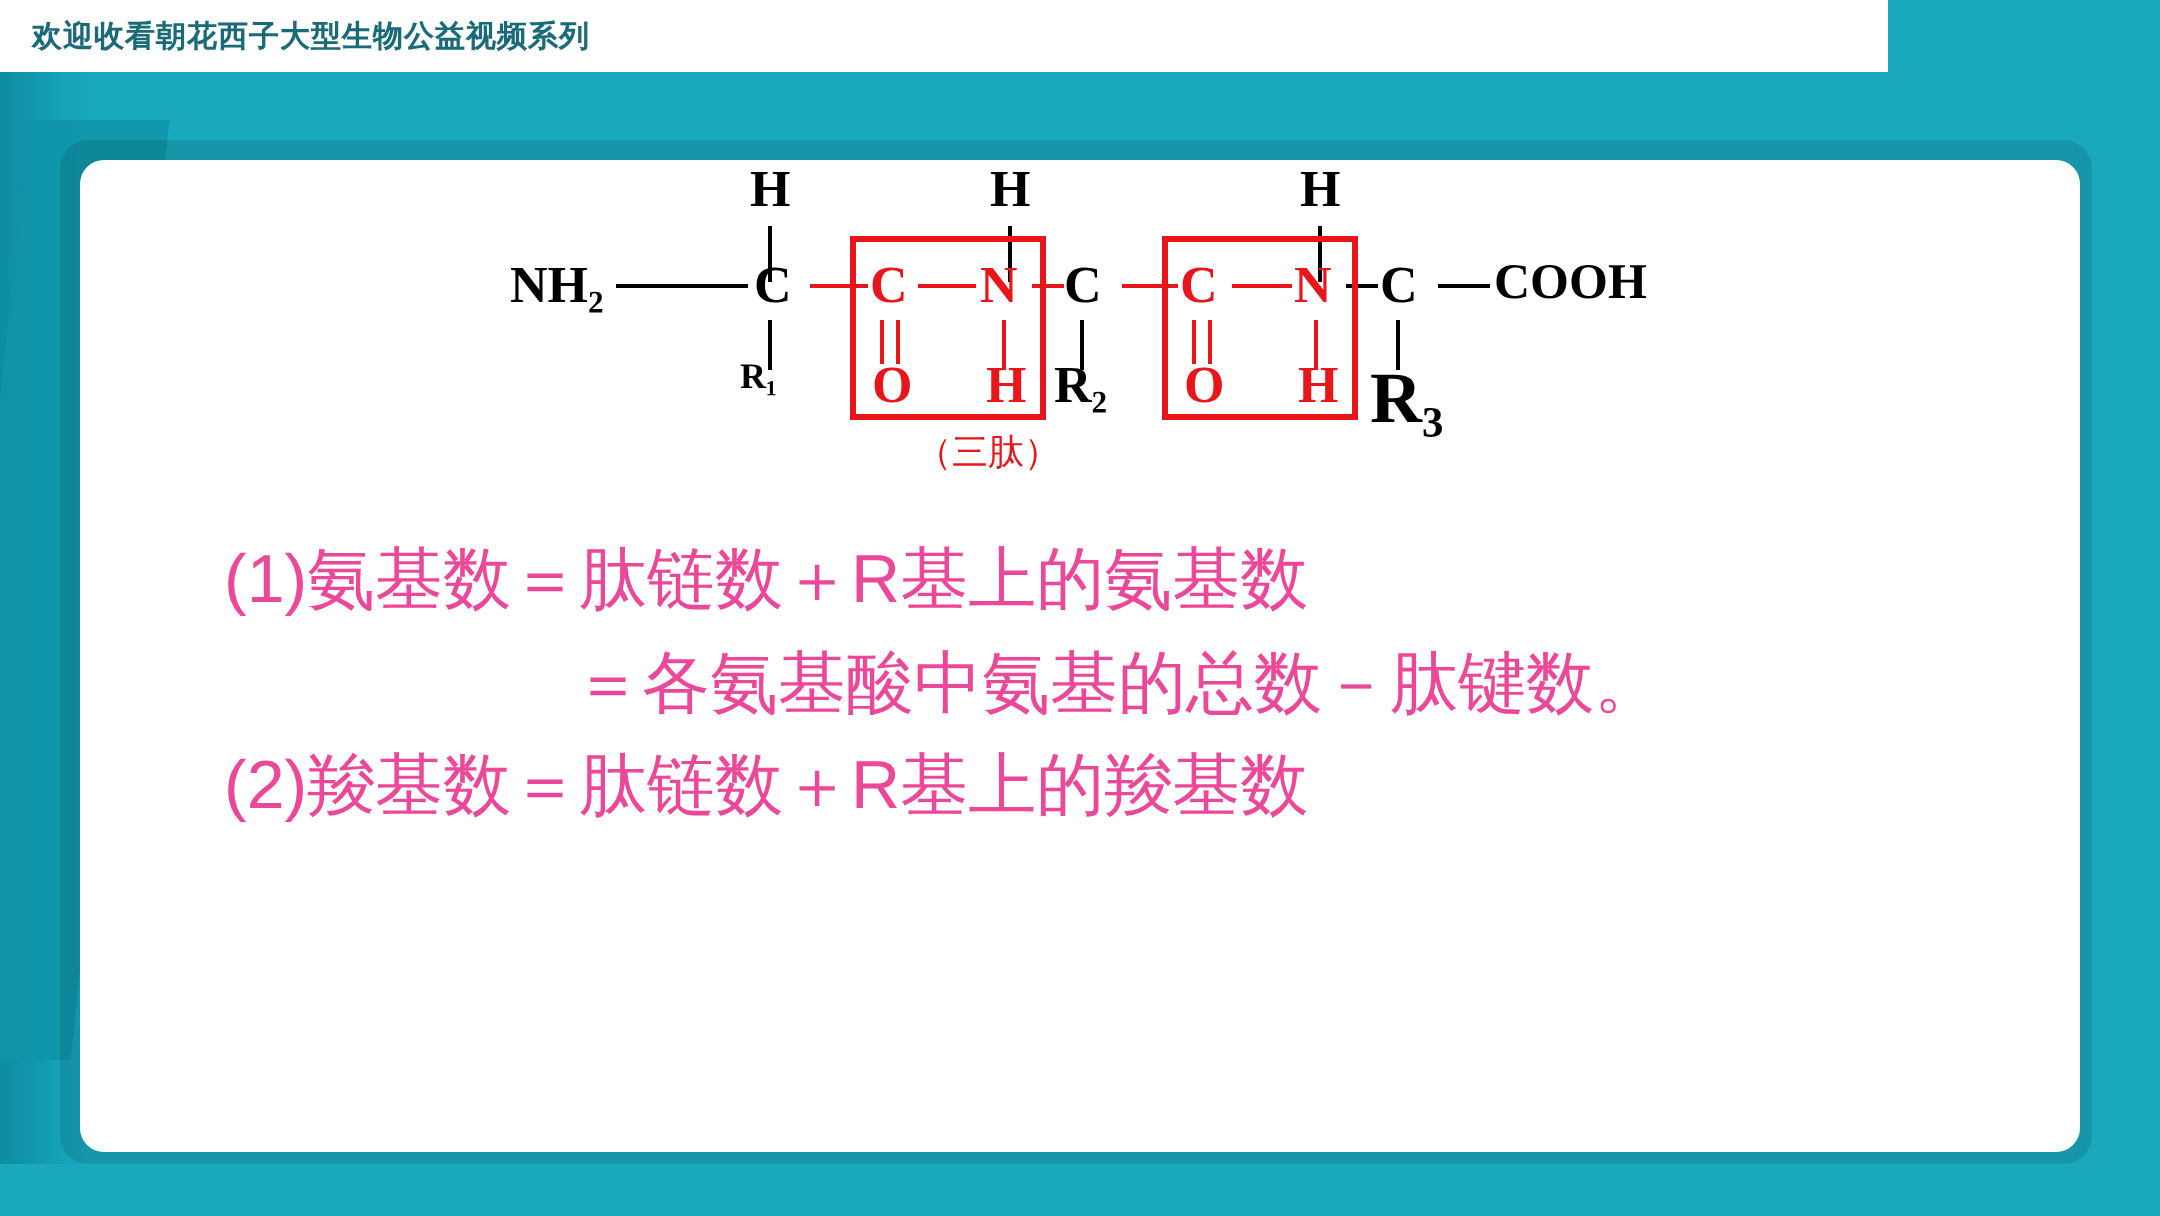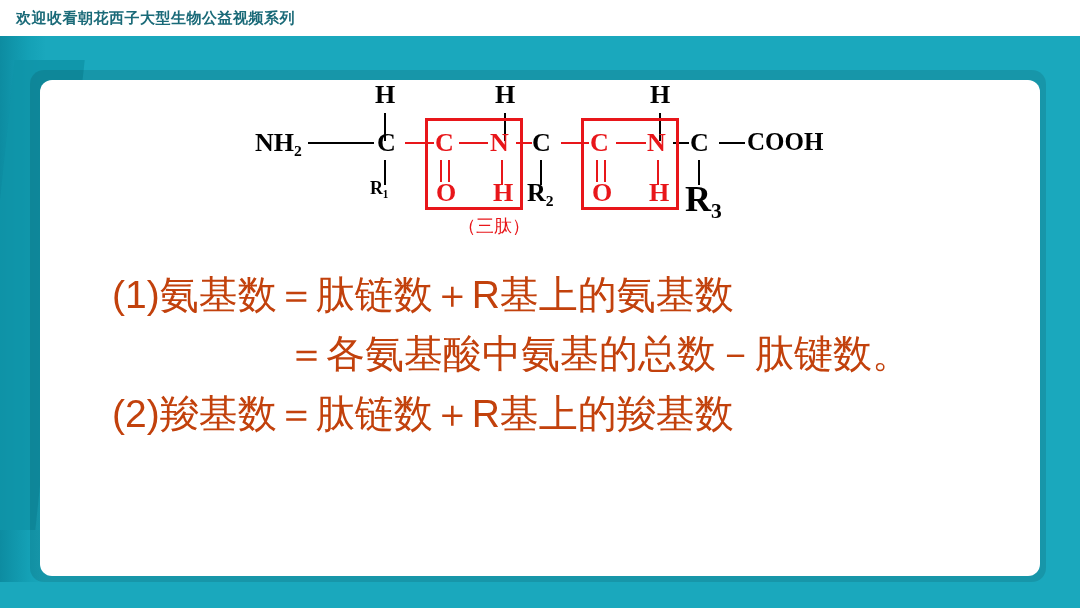--- a/index.html
+++ b/index.html
@@ -18,21 +18,21 @@
     width: 1080px;
     height: 608px;
     background: #1aa8bd;
     overflow: hidden;
   }
   
   .banner {
     position: absolute;
     left: 0;
     top: 0;
-    width: 1080px;
+    width: 944px;
     height: 36px;
     background: #ffffff;
     box-sizing: border-box;
   }
   .banner-text {
     position: absolute;
     left: 16px;
     top: 9px;
     font-size: 15px;
     font-weight: bold;
@@ -143,24 +143,24 @@
   
   .textblock {
     position: absolute;
     left: 72px;
     top: 185px;
     width: 900px;
     color: #2a2a2a;
   }
   .line {
     font-family: "Liberation Sans", sans-serif;
-    font-size: 39px;
+    font-size: 34px;
     line-height: 1.52;
     white-space: nowrap;
-    color: #c2410c;
+    color: #ec4899;
   }
   .line.indent {
     padding-left: 175px;
   }
 </style>
 </head>
 <body>
 
 <div class="slide">
 

